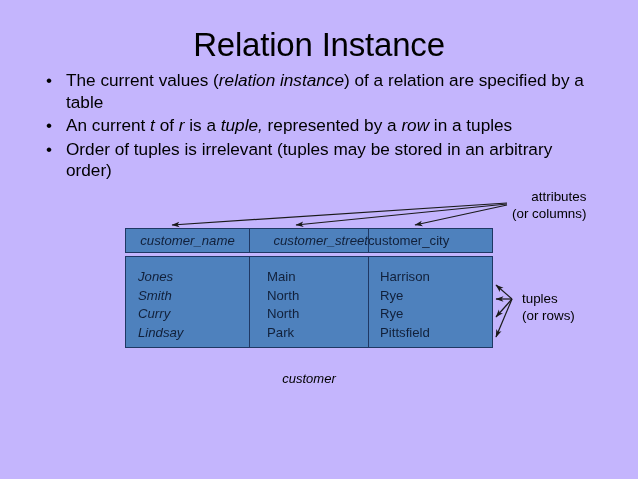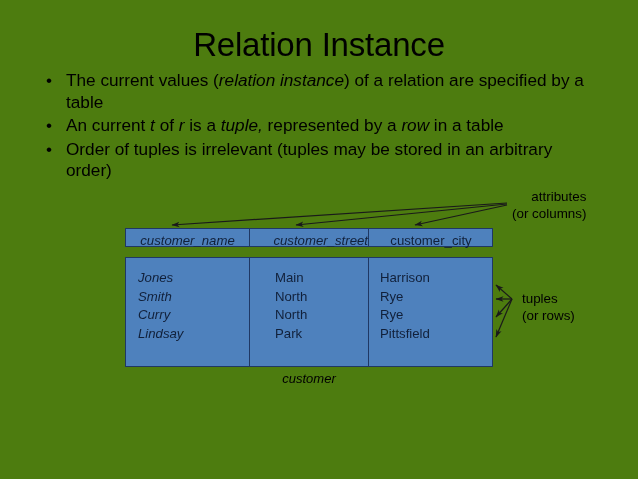--- a/index.html
+++ b/index.html
@@ -4,21 +4,21 @@
 <style>
   html, body {
     margin: 0;
     padding: 0;
     background: #ffffff;
   }
   #slide {
     position: relative;
     width: 638px;
     height: 479px;
-    background: #4d7c0f;
+    background: #c4b5fd;
     font-family: "Liberation Sans", sans-serif;
     color: #000000;
     overflow: hidden;
   }
 
   
   #slide-title {
     position: absolute;
     left: 0;
     top: 26px;
@@ -64,25 +64,25 @@
     top: 228px;
     width: 368px;
   }
   .tbl-box {
     background: #4E81BD;
     border: 1px solid #1F3864;
     box-sizing: border-box;
     position: relative;
   }
   #table-header-box {
-    height: 19px;
+    height: 25px;
   }
   #table-body-box {
-    margin-top: 10px;
-    height: 110px;
+    margin-top: 3px;
+    height: 92px;
   }
   .col-div {
     position: absolute;
     top: 0;
     bottom: 0;
     width: 1px;
     background: #1F3864;
   }
   .div-1 { left: 123px; }
   .div-2 { left: 242px; }
@@ -91,33 +91,33 @@
     position: absolute;
     top: 3px;
     font-size: 13.2px;
     line-height: 18px;
     color: #11203A;
     white-space: nowrap;
   }
   .hdr-cell.italic { font-style: italic; }
   .hc-1 { left: 0;   width: 123px; text-align: center; }
   .hc-2 { left: 123px; width: 119px; text-align: right; }
-  .hc-3 { left: 242px; width: 126px; text-align: center; }
+  .hc-3 { left: 242px; width: 126px; }
 
   .body-col {
     position: absolute;
     top: 11px;
     font-size: 13.2px;
     line-height: 18.5px;
     color: #11203A;
     white-space: nowrap;
   }
   .body-col.italic { font-style: italic; }
   .bc-1 { left: 12px;  }
-  .bc-2 { left: 149px; }
+  .bc-2 { left: 141px; }
   .bc-3 { left: 254px; }
 
   #table-caption {
     position: absolute;
     left: 125px;
     top: 371px;
     width: 368px;
     text-align: center;
     font-size: 13px;
     font-style: italic;
@@ -150,21 +150,21 @@
 
   <div id="slide-title">Relation Instance</div>
 
   <ul id="bullet-list">
     <li class="bullet-item">
       <span class="dot">•</span>
       <span class="bullet-text"><span>The current values (</span><i>relation instance</i><span>) of a relation are specified by a table</span></span>
     </li>
     <li class="bullet-item">
       <span class="dot">•</span>
-      <span class="bullet-text"><span>An current </span><i>t</i><span> of </span><i>r</i><span> is a </span><i>tuple,</i><span> represented by a </span><i>row</i><span> in a table</span></span>
+      <span class="bullet-text"><span>An current </span><i>t</i><span> of </span><i>r</i><span> is a </span><i>tuple,</i><span> represented by a </span><i>row</i><span> in a tuples</span></span>
     </li>
     <li class="bullet-item">
       <span class="dot">•</span>
       <span class="bullet-text"><span>Order of tuples is irrelevant (tuples may be stored in an arbitrary order)</span></span>
     </li>
   </ul>
 
   <div id="table-wrap">
 
     <div id="table-header-box" class="tbl-box">

